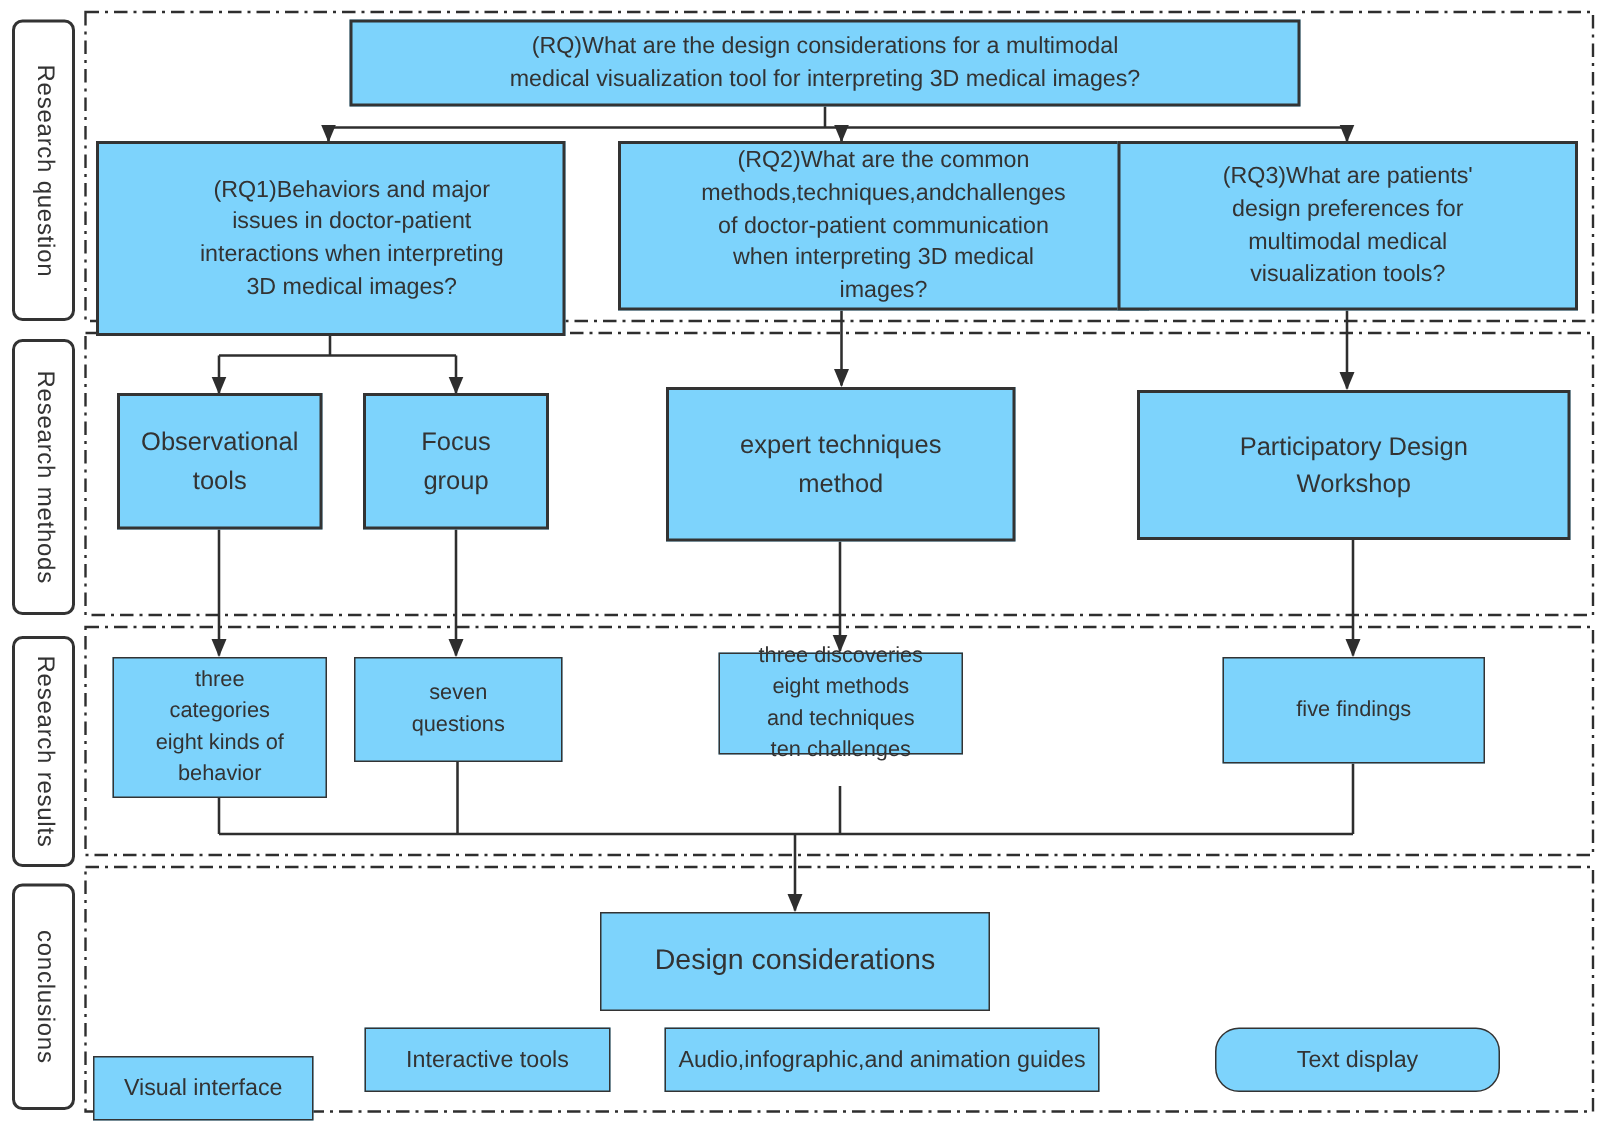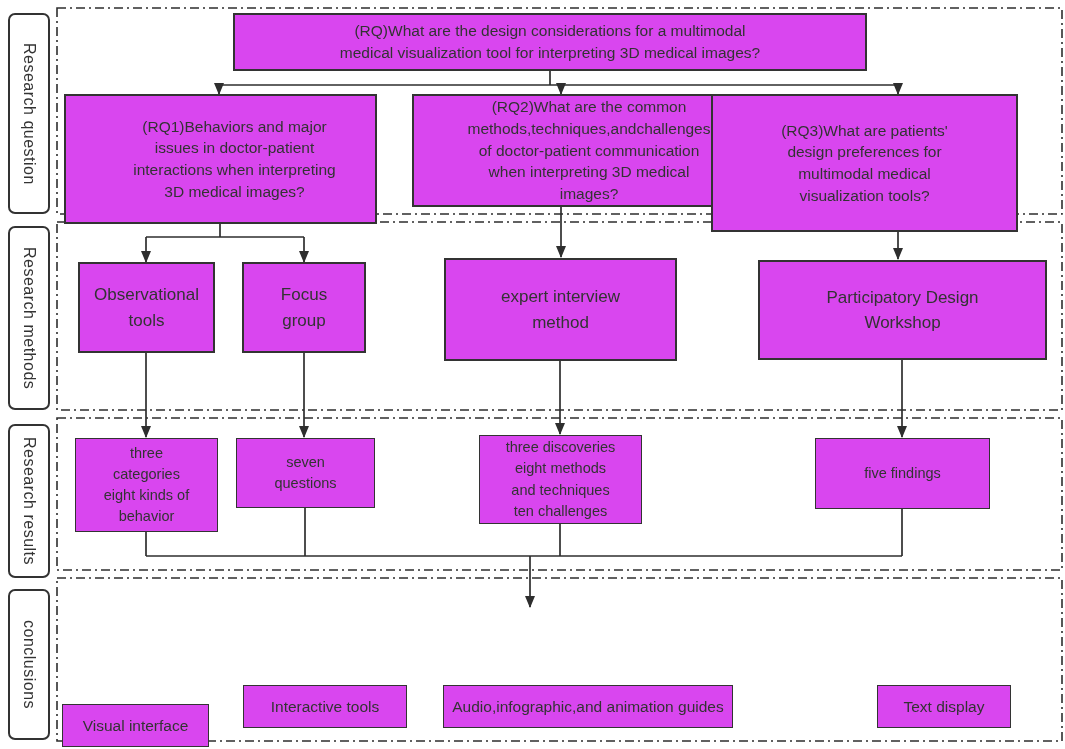--- a/index.html
+++ b/index.html
@@ -13,21 +13,21 @@
     color: #333333;
   }
   #connectors {
     position: absolute;
     left: 0; top: 0;
     width: 1065px; height: 749px;
   }
   .node {
     position: absolute;
     box-sizing: border-box;
-    background: #d946ef;
+    background: #7dd3fc;
     border: 2px solid #333333;
     display: flex;
     align-items: center;
     justify-content: center;
     text-align: center;
     white-space: pre-line;
     color: #333333;
   }
   .thin { border-width: 1.6px; }
   .rq-main { font-size: 15.5px; line-height: 1.42; font-weight: 500; }
@@ -121,45 +121,46 @@
 
   <div class="node rq-box" style="left:64px; top:94px; width:313px; height:130px;padding-left:28px;">(RQ1)Behaviors and major
 issues in doctor-patient
 interactions when interpreting
 3D medical images?</div>
   <div class="node rq-box" style="left:384px; top:94px; width:354px; height:113px;margin-left:28px;">(RQ2)What are the common
 methods,techniques,andchallenges
 of doctor-patient communication
 when interpreting 3D medical
 images?</div>
-  <div class="node rq-box" style="left:711px; top:94px; width:307px; height:138px;">(RQ3)What are patients'
+  <div class="node rq-box" style="left:745px; top:94px; width:307px; height:113px;">(RQ3)What are patients'
 design preferences for
 multimodal medical
 visualization tools?</div>
 
   <div class="node method-box" style="left:78px; top:262px; width:137px; height:91px;">Observational
 tools</div>
   <div class="node method-box" style="left:242px; top:262px; width:124px; height:91px;">Focus
 group</div>
-  <div class="node method-box" style="left:444px; top:258px; width:233px; height:103px;">expert interview
+  <div class="node method-box" style="left:444px; top:258px; width:233px; height:103px;">expert techniques
 method</div>
   <div class="node method-box" style="left:758px; top:260px; width:289px; height:100px;">Participatory Design
 Workshop</div>
 
   <div class="node result-box thin" style="left:75px; top:438px; width:143px; height:94px;">three
 categories
 eight kinds of
 behavior</div>
   <div class="node result-box thin" style="left:236px; top:438px; width:139px; height:70px;">seven
 questions</div>
-  <div class="node result-box thin" style="left:479px; top:435px; width:163px; height:89px;">three discoveries
+  <div class="node result-box thin" style="left:479px; top:435px; width:163px; height:68px;">three discoveries
 eight methods
 and techniques
 ten challenges</div>
   <div class="node result-box thin" style="left:815px; top:438px; width:175px; height:71px;">five findings</div>
 
+  <div class="node concl-main thin" style="left:400px; top:608px; width:260px; height:66px;">Design considerations</div>
 
   <div class="node concl-box thin" style="left:62px; top:685px; width:147px; height:43px;margin-top:19px;">Visual interface</div>
   <div class="node concl-box thin" style="left:243px; top:685px; width:164px; height:43px;">Interactive tools</div>
   <div class="node concl-box thin" style="left:443px; top:685px; width:290px; height:43px;">Audio,infographic,and animation guides</div>
-  <div class="node concl-box thin" style="left:877px; top:685px; width:134px; height:43px;">Text display</div>
+  <div class="node concl-box thin" style="left:810px; top:685px; width:190px; height:43px;border-radius:16px;">Text display</div>
 
 </div>
 
 </body></html>

